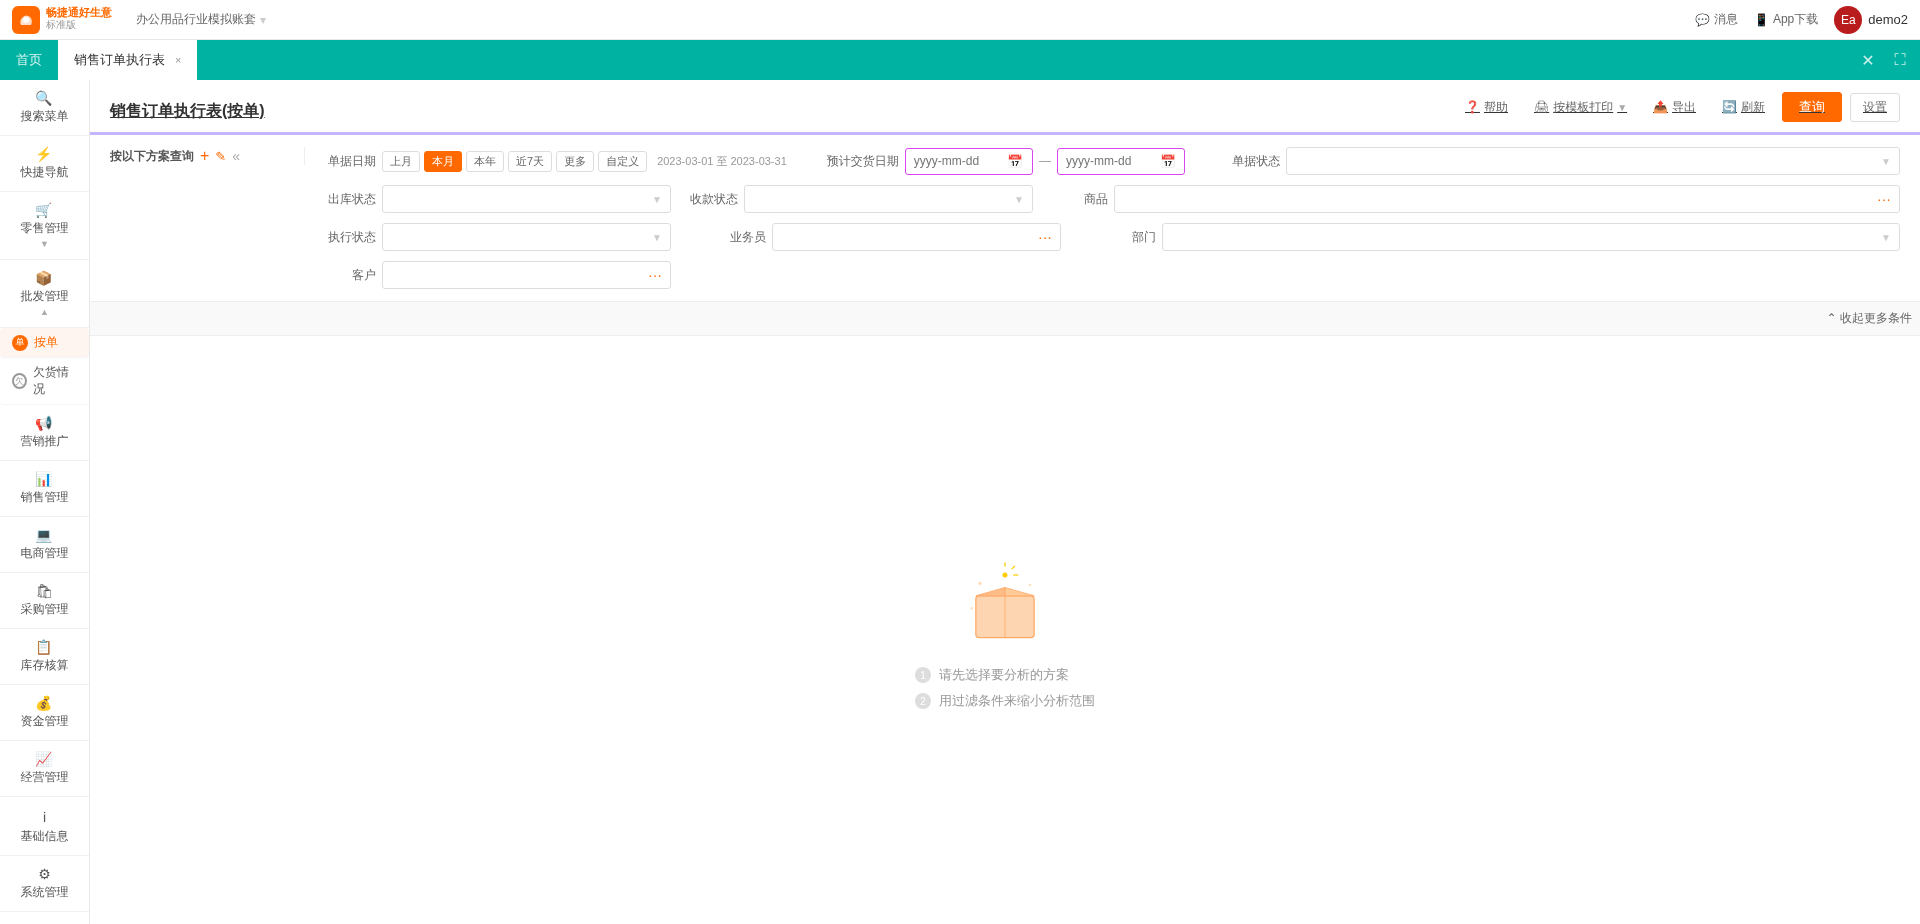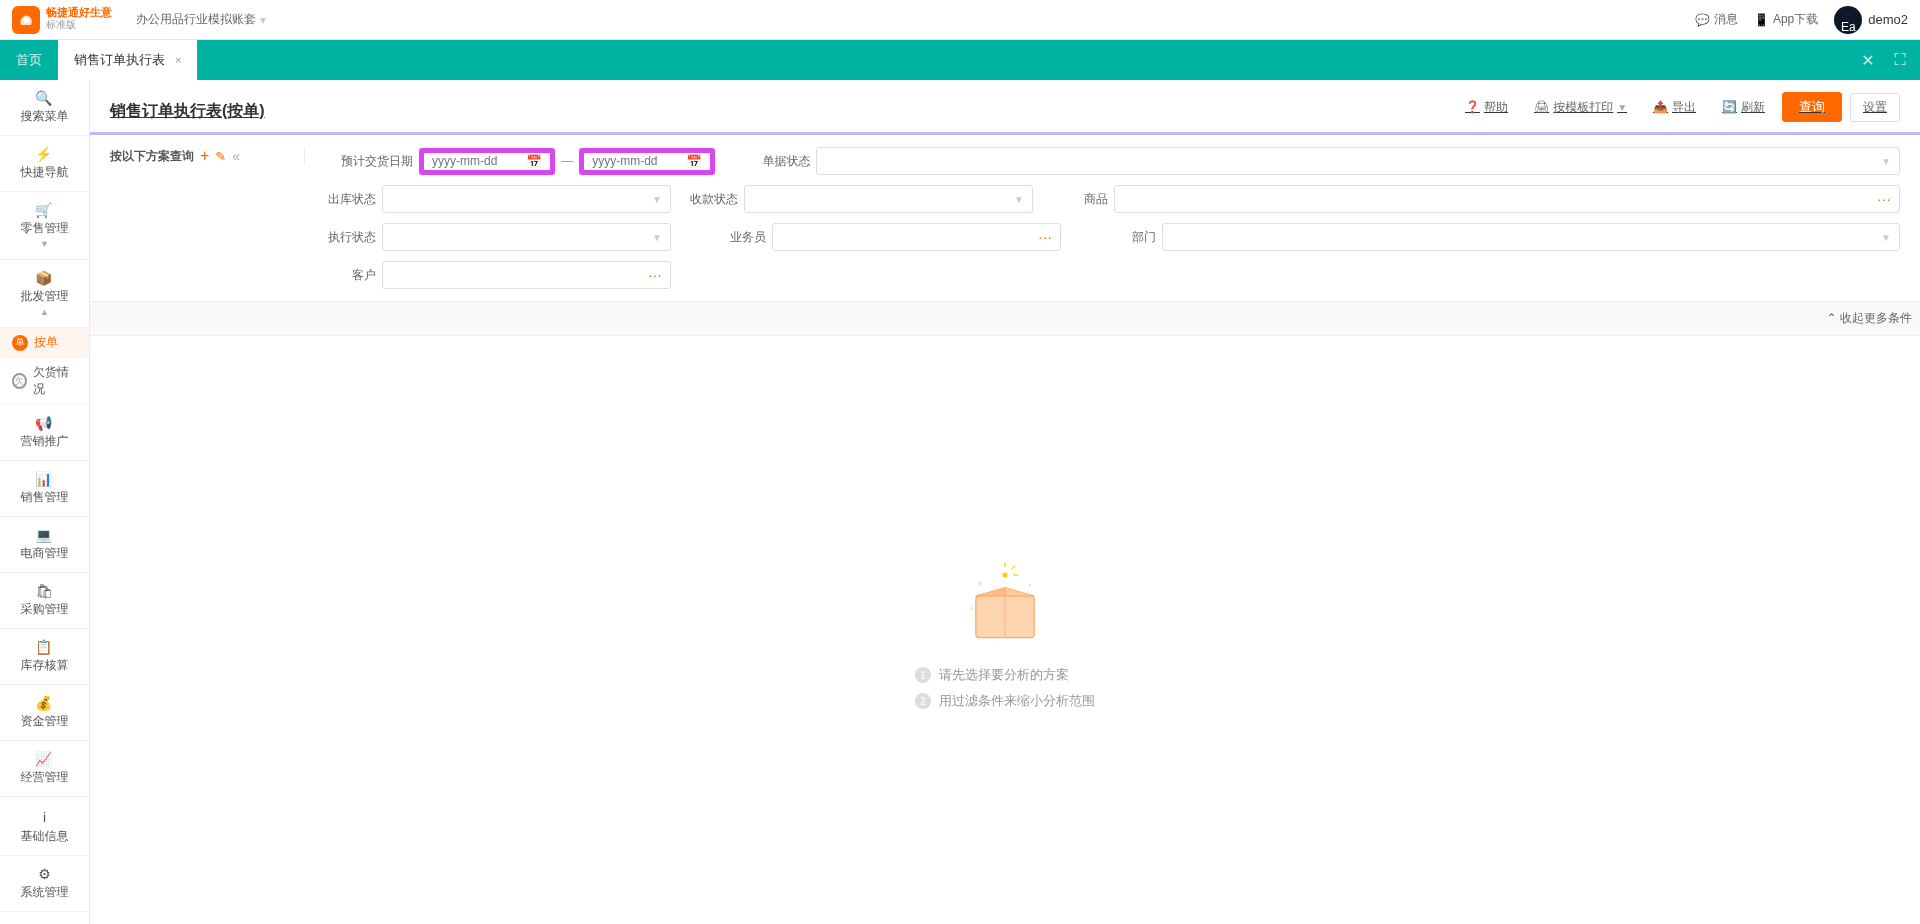--- a/index.html
+++ b/index.html
@@ -64,23 +64,23 @@
       align-items: center;
       gap: 4px;
       font-size: 12px;
       color: #666;
       cursor: pointer;
     }
     .user-avatar {
       width: 28px;
       height: 28px;
       border-radius: 50%;
-      background: #0f172a;
-      display: flex;
-      align-items: flex-end;
+      background: #b91c1c;
+      display: flex;
+      align-items: center;
       justify-content: center;
       color: white;
       font-size: 12px;
     }
     .user-name { font-size: 13px; color: #333; }
 
     
     .nav-tabs {
       height: 40px;
       background: #00b2a2;
@@ -348,21 +348,21 @@
       display: flex;
       align-items: center;
       justify-content: center;
       font-size: 10px;
       color: #fff;
       flex-shrink: 0;
     }
     .date-cal-input {
       display: flex;
       align-items: center;
-      border: 5px solid #d946ef;
+      border: 1px solid #d946ef;
       border-radius: 3px;
       padding: 2px 8px;
       gap: 4px;
       cursor: pointer;
       background: #fff;
       height: 27px;
     }
     .date-cal-input input {
       border: none;
       outline: none;
@@ -540,20 +540,32 @@
             <span style="font-size:12px;color:#555;font-weight:bold;">按以下方案查询</span>
             <span style="color:#ff6900;font-size:16px;cursor:pointer;">+</span>
             <span style="color:#ff6900;font-size:13px;cursor:pointer;">✎</span>
             <span style="color:#aaa;font-size:14px;cursor:pointer;">«</span>
           </div>
 
           <div style="flex:1;display:flex;flex-direction:column;gap:10px;">
 
             <div style="display:flex;align-items:center;gap:20px;">
 
+              <div style="display:flex;align-items:center;gap:6px;">
+                <span class="filter-label">单据日期</span>
+                <div style="display:flex;align-items:center;gap:4px;">
+                  <button class="date-quick-btn">上月</button>
+                  <button class="date-quick-btn active">本月</button>
+                  <button class="date-quick-btn">本年</button>
+                  <button class="date-quick-btn">近7天</button>
+                  <button class="date-quick-btn">更多</button>
+                  <button class="date-quick-btn">自定义</button>
+                </div>
+                <span style="font-size:11px;color:#999;margin-left:4px;">2023-03-01 至 2023-03-31</span>
+              </div>
 
               <div style="display:flex;align-items:center;gap:6px;margin-left:20px;">
                 <span class="filter-label">预计交货日期</span>
                 <div class="date-cal-input">
                   <input type="text" placeholder="yyyy-mm-dd" style="">
                   <span class="cal-icon">📅</span>
                 </div>
                 <span class="date-range-sep">—</span>
                 <div class="date-cal-input">
                   <input type="text" placeholder="yyyy-mm-dd" style="">

